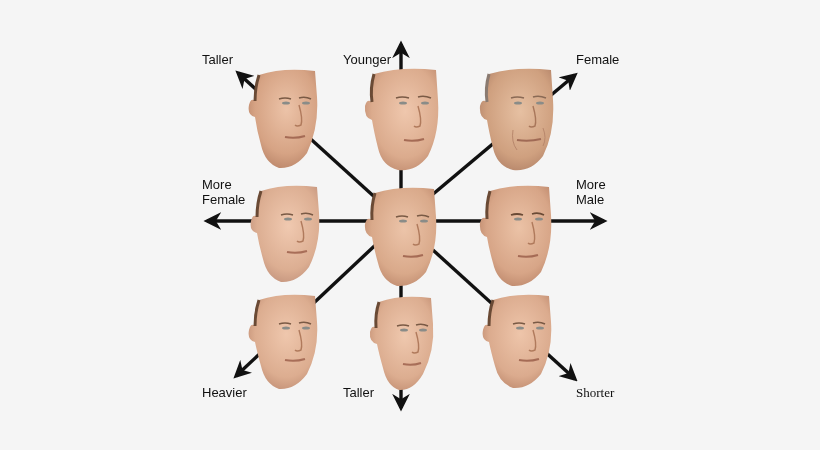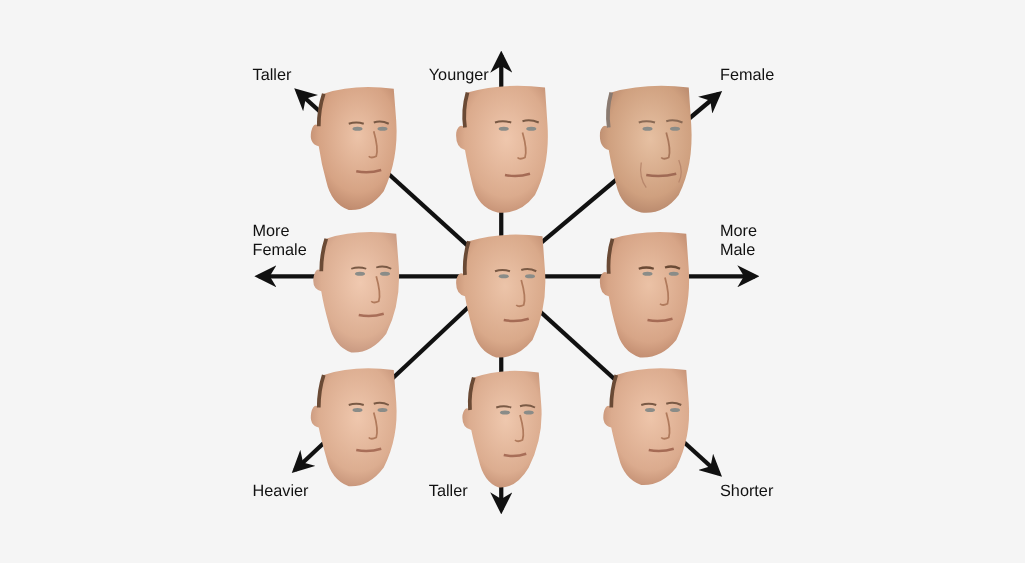--- a/index.html
+++ b/index.html
@@ -221,14 +221,14 @@
 
   <div class="label" style="left:202px; top:52px;">Taller</div>
   <div class="label" style="left:343px; top:52px;">Younger</div>
   <div class="label" style="left:576px; top:52px;">Female</div>
   <div class="label" style="left:202px; top:177px;">More
 Female</div>
   <div class="label" style="left:576px; top:177px;">More
 Male</div>
   <div class="label" style="left:202px; top:385px;">Heavier</div>
   <div class="label" style="left:343px; top:385px;">Taller</div>
-  <div class="label" style="left:576px; top:385px;">Shorter</div>
+  <div class="label" style="left:576px; top:385px;font-family:Liberation Serif, serif;">Shorter</div>
 </div>
 
 </body></html>

